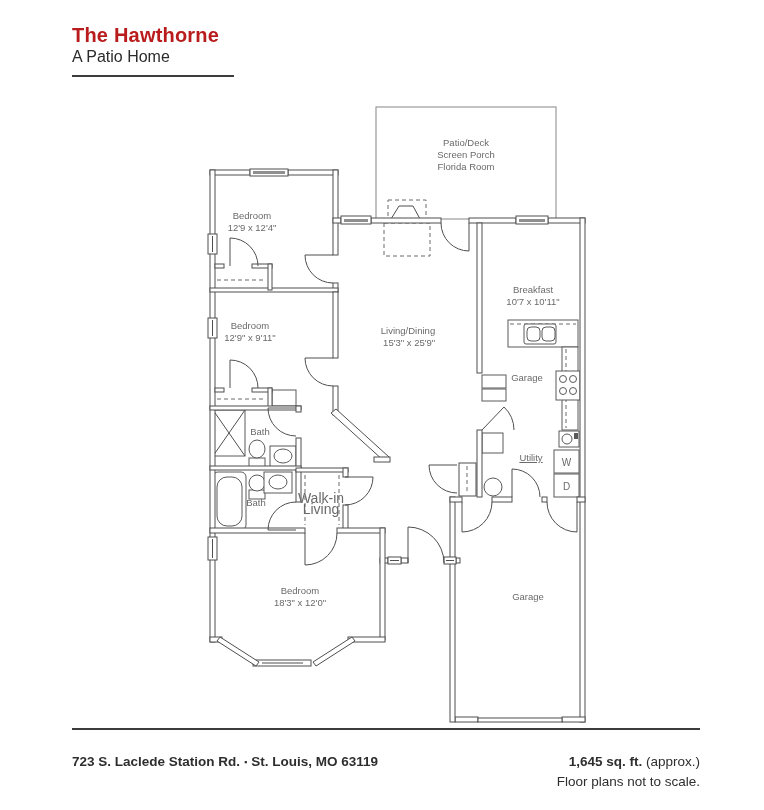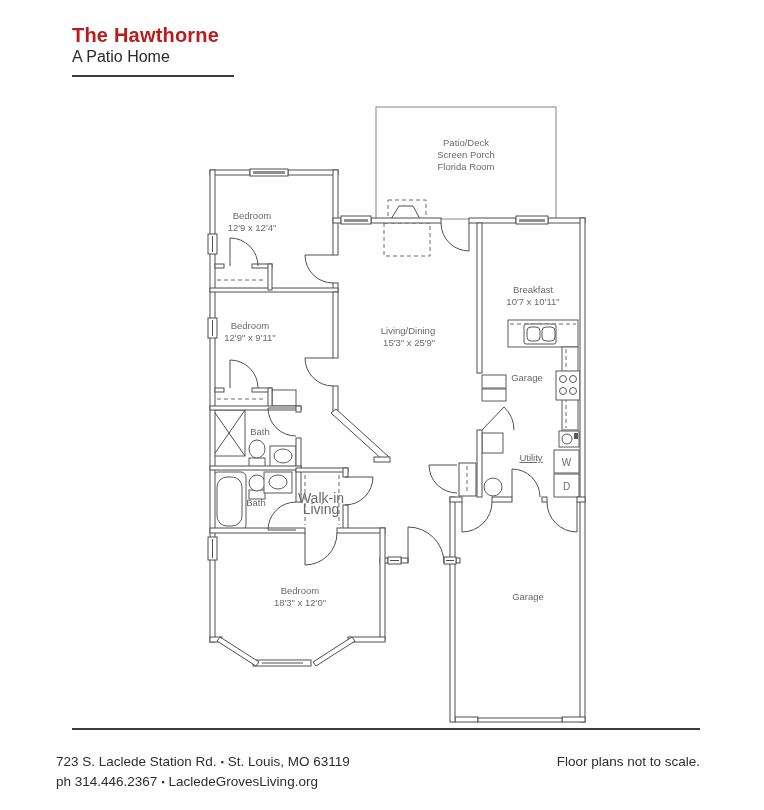--- a/index.html
+++ b/index.html
@@ -7,21 +7,21 @@
         font-family:"Liberation Sans",sans-serif;}
   .hdr-title{position:absolute;left:72px;top:24px;font-size:20px;font-weight:bold;color:#b91c1c;letter-spacing:.2px;}
   .hdr-sub{position:absolute;left:72px;top:48px;font-size:16px;color:#2b2b2b;}
   .hdr-rule{position:absolute;left:72px;top:75px;width:162px;height:2px;background:#3c3c3c;}
   svg.plan{position:absolute;left:0;top:0;}
   .lbl{position:absolute;transform:translate(-50%,-50%);text-align:center;
        font-size:9.5px;line-height:12px;color:#6a6a6a;white-space:nowrap;}
   .lbl .dim{font-size:9.5px;}
   .lbl-sm{font-size:14px;line-height:11px;}
   .ftr-rule{position:absolute;left:72px;top:728px;width:628px;height:2px;background:#3c3c3c;}
-  .ftr-left{position:absolute;left:56px;top:752px;font-size:13.5px;line-height:20px;color:#2e2e2e;}
+  .ftr-left{position:absolute;left:72px;top:752px;font-size:13.5px;line-height:20px;color:#2e2e2e;font-weight:bold;}
   .ftr-right{position:absolute;right:64px;top:752px;font-size:13.5px;line-height:20px;color:#2e2e2e;text-align:right;}
   .blt{font-size:9px;vertical-align:1px;padding:0 4px;}
   .w{fill:#ffffff;stroke:#4f4f4f;stroke-width:1;}
   .fx{fill:#ffffff;stroke:#5a5a5a;stroke-width:1;}
   .ln{stroke:#4f4f4f;stroke-width:1;fill:none;}
   .dsh{stroke:#6a6a6a;stroke-width:1;fill:none;stroke-dasharray:4 3;}
   .winbar{fill:#8f8f8f;stroke:none;}
 </style>
 </head>
 <body>
@@ -311,21 +311,22 @@
   </div>
   <div class="lbl" style="left:528px;top:597px;">
     <div>Garage</div>
   </div>
 
   <div class="ftr-rule"></div>
   <div class="ftr-left">
     <div>
       <span>723 S. Laclede Station Rd.</span><span class="blt">▪</span><span>St. Louis, MO 63119</span>
     </div>
+  </div>
+  <div class="ftr-right">
     <div>
-      <span>ph 314.446.2367</span><span class="blt">▪</span><span>LacledeGrovesLiving.org</span>
+      <b>1,645 sq. ft.</b>
+      <span>(approx.)</span>
     </div>
-  </div>
-  <div class="ftr-right">
     <div>Floor plans not to scale.</div>
   </div>
 
 </div>
 
 </body></html>

